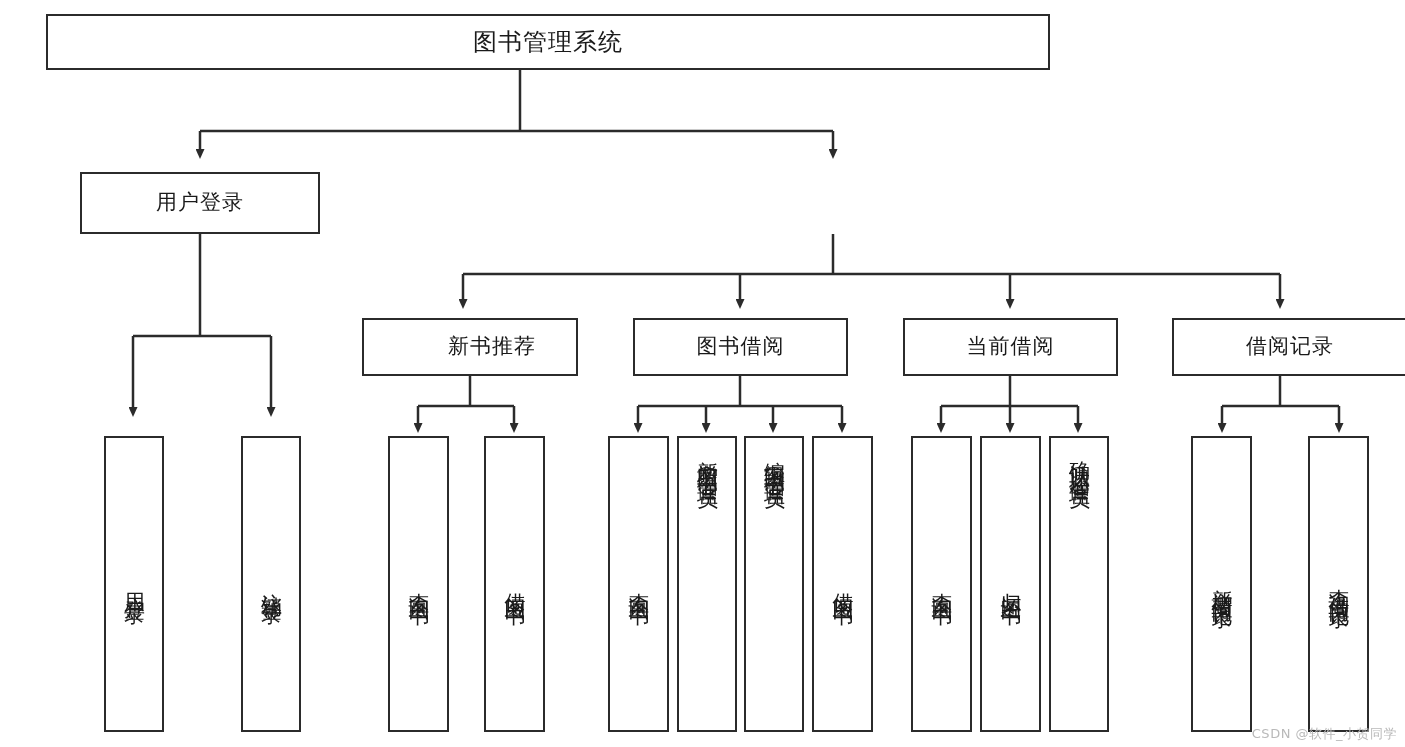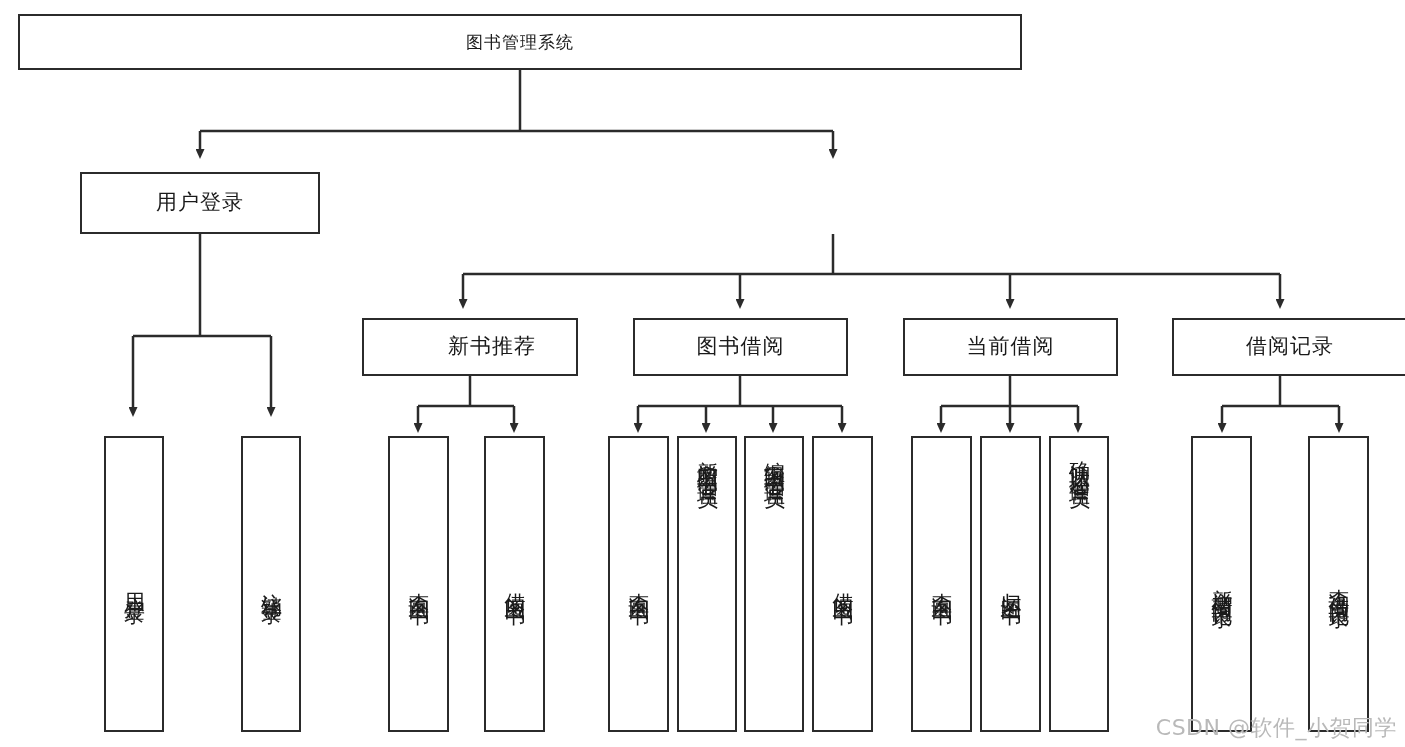--- a/index.html
+++ b/index.html
@@ -36,21 +36,22 @@
     justify-content: center;
     color: #1a1a1a;
   }
   .node.h {
     
     font-size: 21px;
     letter-spacing: 1px;
     line-height: 1.1;
   }
   .node.root {
-    font-size: 17px;
+    font-size: 24px;
+    margin-left: 28px;
   }
   .node.v {
     
     font-size: 21px;
     align-items: flex-start;
     padding-top: 0;
   }
   .vtext {
     writing-mode: vertical-rl;
     text-orientation: upright;
@@ -67,21 +68,21 @@
     align-items: center;
   }
   .vwrap.top {
     justify-content: flex-start;
     padding-top: 6px;
   }
   #watermark {
     position: absolute;
     right: 8px;
     bottom: 4px;
-    font-size: 22px;
+    font-size: 13px;
     color: #b9b9b9;
     letter-spacing: 0.5px;
     white-space: nowrap;
     margin-top: 24px;
   }
 </style>
 </head>
 <body>
 
 <div id="diagram-root">

